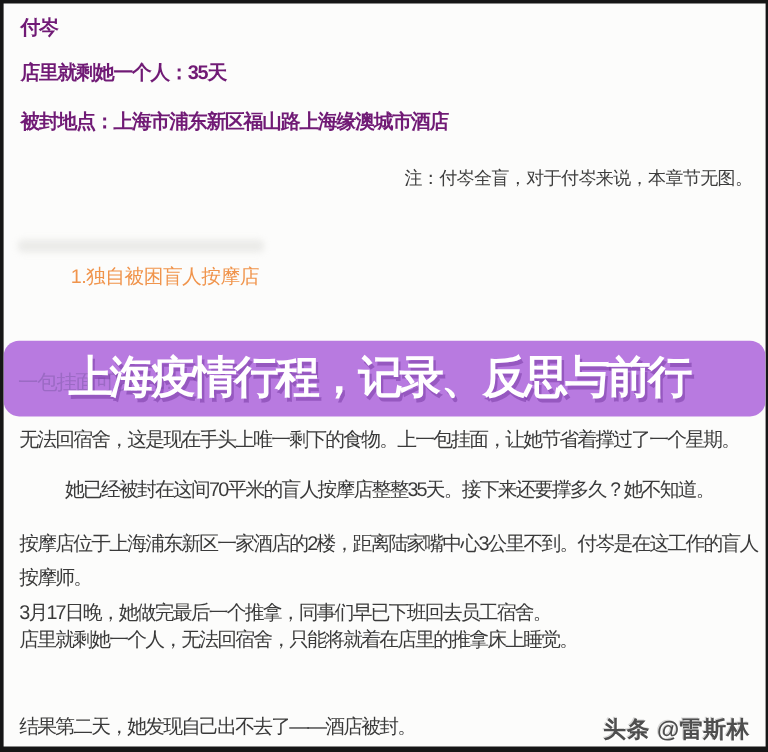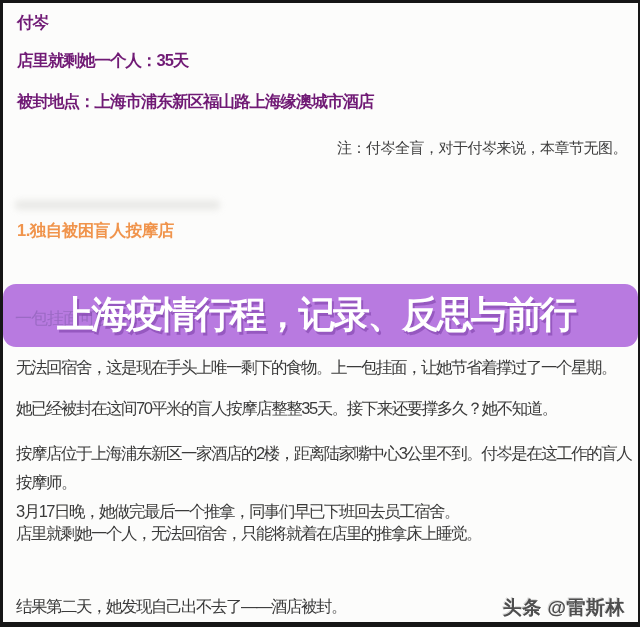--- a/index.html
+++ b/index.html
@@ -29,24 +29,25 @@
     letter-spacing:-0.5px;
     white-space:nowrap;
   }
   .smudge{
     left:12px;top:197px;width:205px;height:10px;
     background:#c9c9c4;opacity:.35;filter:blur(3px);
     border-radius:4px;
   }
   .section-heading{
     color:#f0944c;
-    font-weight:bold;
+    font-weight:normal;
     font-size:16.5px;
     letter-spacing:-0.5px;
     white-space:nowrap;
+    margin-left:42px;
   }
   #banner{
     left:0;right:0;top:281px;height:63px;
     background:#b87ae0;
     border-radius:13px;
   }
   #banner-behind-text{
     position:absolute;
     left:12px;top:23px;
     color:#9b6ac4;
@@ -66,21 +67,21 @@
     text-shadow:2px 3px 0 rgba(122,60,165,0.55);
   }
   .para{
     left:13px;width:617px;
     color:#3a3a3a;
     font-size:16.5px;
     letter-spacing:-1.5px;
     line-height:29px;
   }
   #p1{top:350px;}
-  #p2{top:391px;}
+  #p2{top:391px;text-align:center;}
   #p3{top:436px;}
   #p4{top:494px;}
   #p5{top:516px;}
   #p6{top:589px;}
   #watermark{
     right:13px;top:592px;
     color:#4e4e4e;
     font-weight:bold;
     font-size:19px;
     letter-spacing:0.5px;

